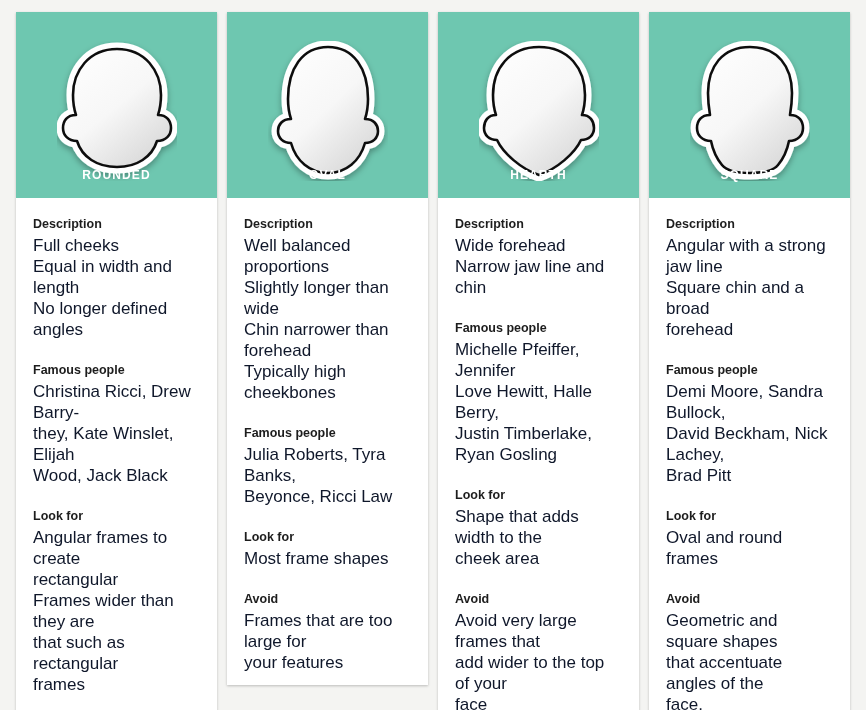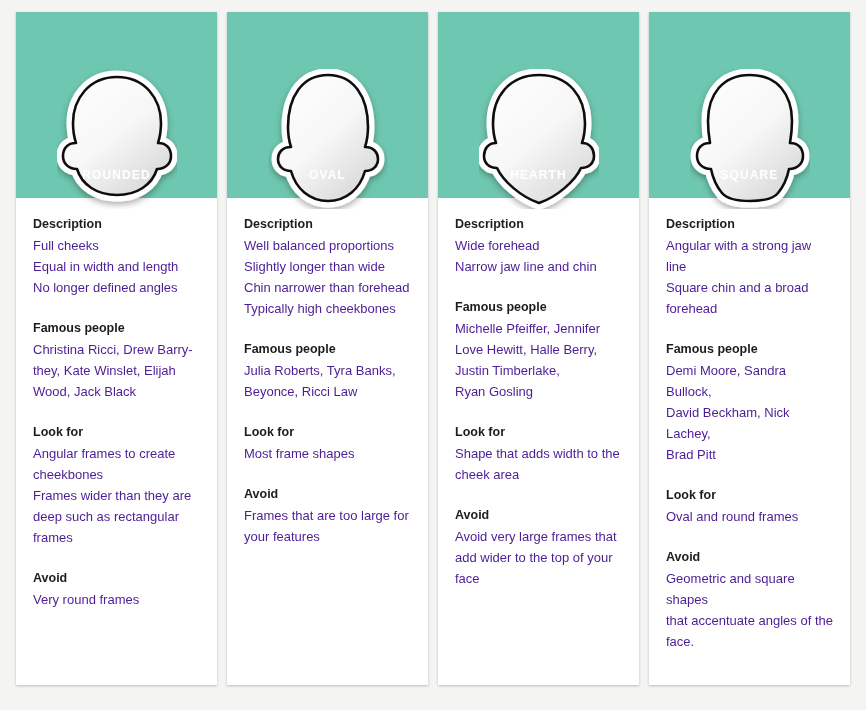--- a/index.html
+++ b/index.html
@@ -36,21 +36,21 @@
     min-height: 673px;
   }
 
   .card-head {
     background: #6ec7b0;
     height: 186px;
     position: relative;
     display: flex;
     flex-direction: column;
     align-items: center;
-    justify-content: flex-end;
+    justify-content: center;
     padding-top: 12px;
   }
 
   .face-wrap {
     width: 120px;
     height: 118px;
     display: flex;
     align-items: center;
     justify-content: center;
   }
@@ -78,22 +78,22 @@
   .sec:last-child { margin-bottom: 0; }
 
   .sec-title {
     font-size: 12.5px;
     font-weight: bold;
     color: #1d1d1d;
     line-height: 21px;
   }
 
   .sec-line {
-    font-size: 13px;
-    color: #4c1d95;
+    font-size: 17px;
+    color: #0f172a;
     line-height: 21px;
   }
 </style>
 </head>
 <body>
 
 <div id="board">
   <div class="cards" id="card-grid">
       <div class="card">
         <div class="card-head">
@@ -130,23 +130,23 @@
           </div>
           <div class="sec">
             <div class="sec-title">Famous people</div>
             <div class="sec-line">Christina Ricci, Drew Barry-</div>
             <div class="sec-line">they, Kate Winslet, Elijah</div>
             <div class="sec-line">Wood, Jack Black</div>
           </div>
           <div class="sec">
             <div class="sec-title">Look for</div>
             <div class="sec-line">Angular frames to create</div>
-            <div class="sec-line">cheekbones</div>
+            <div class="sec-line">rectangular</div>
             <div class="sec-line">Frames wider than they are</div>
-            <div class="sec-line">deep such as rectangular</div>
+            <div class="sec-line">that such as rectangular</div>
             <div class="sec-line">frames</div>
           </div>
           <div class="sec">
             <div class="sec-title">Avoid</div>
             <div class="sec-line">Very round frames</div>
           </div>
         </div>
       </div>
       <div class="card">
         <div class="card-head">

